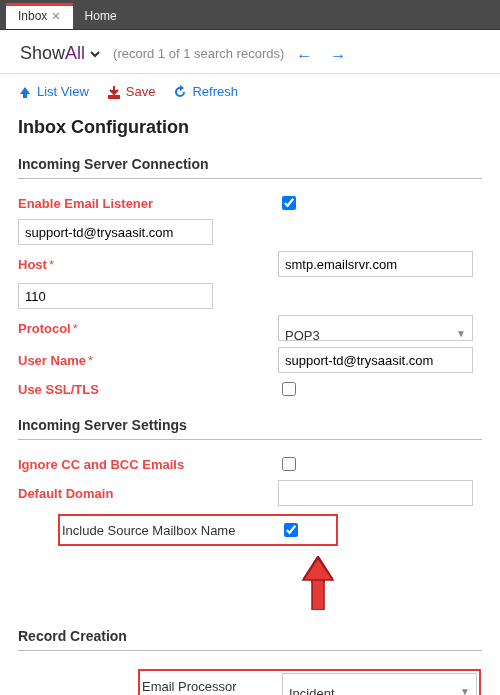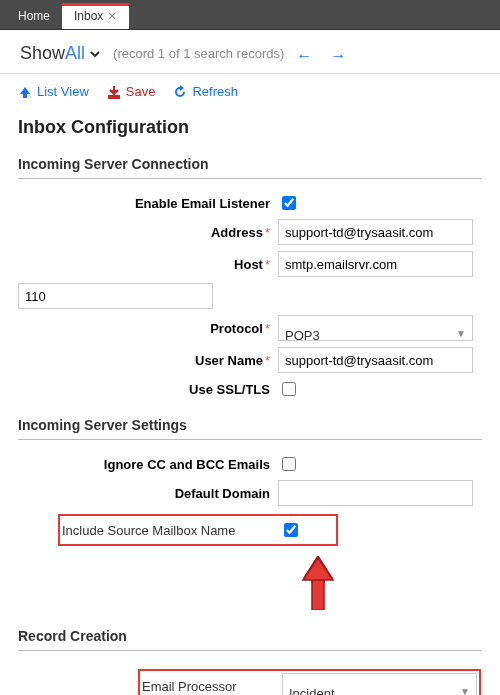--- a/index.html
+++ b/index.html
@@ -36,21 +36,21 @@
   }
   .tab .close { font-size: 11px; color: #888; }
   .toolbar {
     display: flex;
     align-items: center;
     padding: 10px 12px 6px 20px;
     border-bottom: 1px solid #ddd;
     min-height: 44px;
   }
   .show-label { font-size: 18px; color: #333; }
-  .all-drop { font-size: 18px; color: #3b82f6; cursor: pointer; display:flex; align-items:center; gap:4px; }
+  .all-drop { font-size: 18px; color: #701a75; cursor: pointer; display:flex; align-items:center; gap:4px; }
   .record-count { color: #888; font-size: 13px; margin-left: 12px; }
   .nav-arrows { margin-left: 12px; display:flex; gap:18px; }
   .nav-arrows span { color: #1a73e8; font-size: 16px; cursor: pointer; font-weight:bold; }
   .actionbar {
     display: flex;
     align-items: center;
     gap: 18px;
     padding: 10px 18px;
     font-size: 13px;
   }
@@ -67,24 +67,24 @@
     margin-top: 14px;
     margin-bottom: 14px;
   }
   .form-row {
     display: flex;
     align-items: center;
     margin: 6px 0;
   }
   .form-row label.fld {
     flex: 0 0 260px;
-    text-align: right;
+    text-align: left;
     padding-right: 8px;
     font-weight: bold;
-    color: #000000;
+    color: #ef4444;
     font-size: 13px;
   }
   .req::after { content:"*"; color:#d9534f; margin-left:2px; font-weight:normal;}
   .form-row .ctrl { flex: 1; }
   input[type=text] {
     width: 195px;
     height: 26px;
     border: 1px solid #ccc;
     padding: 2px 6px;
     font-size: 13px;
@@ -122,26 +122,26 @@
   .highlight-row2 label.fld { flex:0 0 140px; }
   .arrow-indicator {
     display:block;
     margin: -6px 0 4px 280px;
   }
 </style>
 </head>
 <body>
 
 <div class="tabbar">
-  <div class="tab">
-    <span>Home</span>
-  </div>
   <div class="tab active">
     <span>Inbox</span>
     <span class="close">✕</span>
+  </div>
+  <div class="tab">
+    <span>Home</span>
   </div>
 </div>
 
 <div class="toolbar">
   <span class="show-label">Show</span>
   <span class="all-drop">
     <span>All</span>
     <svg width="12" height="12" viewBox="0 0 12 12">
         <path d="M2 4 L6 8 L10 4" stroke="#333" stroke-width="2" fill="none"></path>
       </svg>
@@ -178,21 +178,20 @@
   <h1 class="title">Inbox Configuration</h1>
 
   <div class="section-head">Incoming Server Connection</div>
 
   <div class="form-row">
     <label class="fld">Enable Email Listener</label>
     <div class="ctrl"><input type="checkbox" checked="" style=""></div>
   </div>
 
   <div class="form-row">
-    <label class="fld req">Address</label>
     <div class="ctrl"><input type="text" value="support-td@trysaasit.com" style=""></div>
   </div>
 
   <div class="form-row">
     <label class="fld req">Host</label>
     <div class="ctrl"><input type="text" value="smtp.emailsrvr.com" style=""></div>
   </div>
 
   <div class="form-row">
     <div class="ctrl"><input type="text" value="110" style=""></div>

